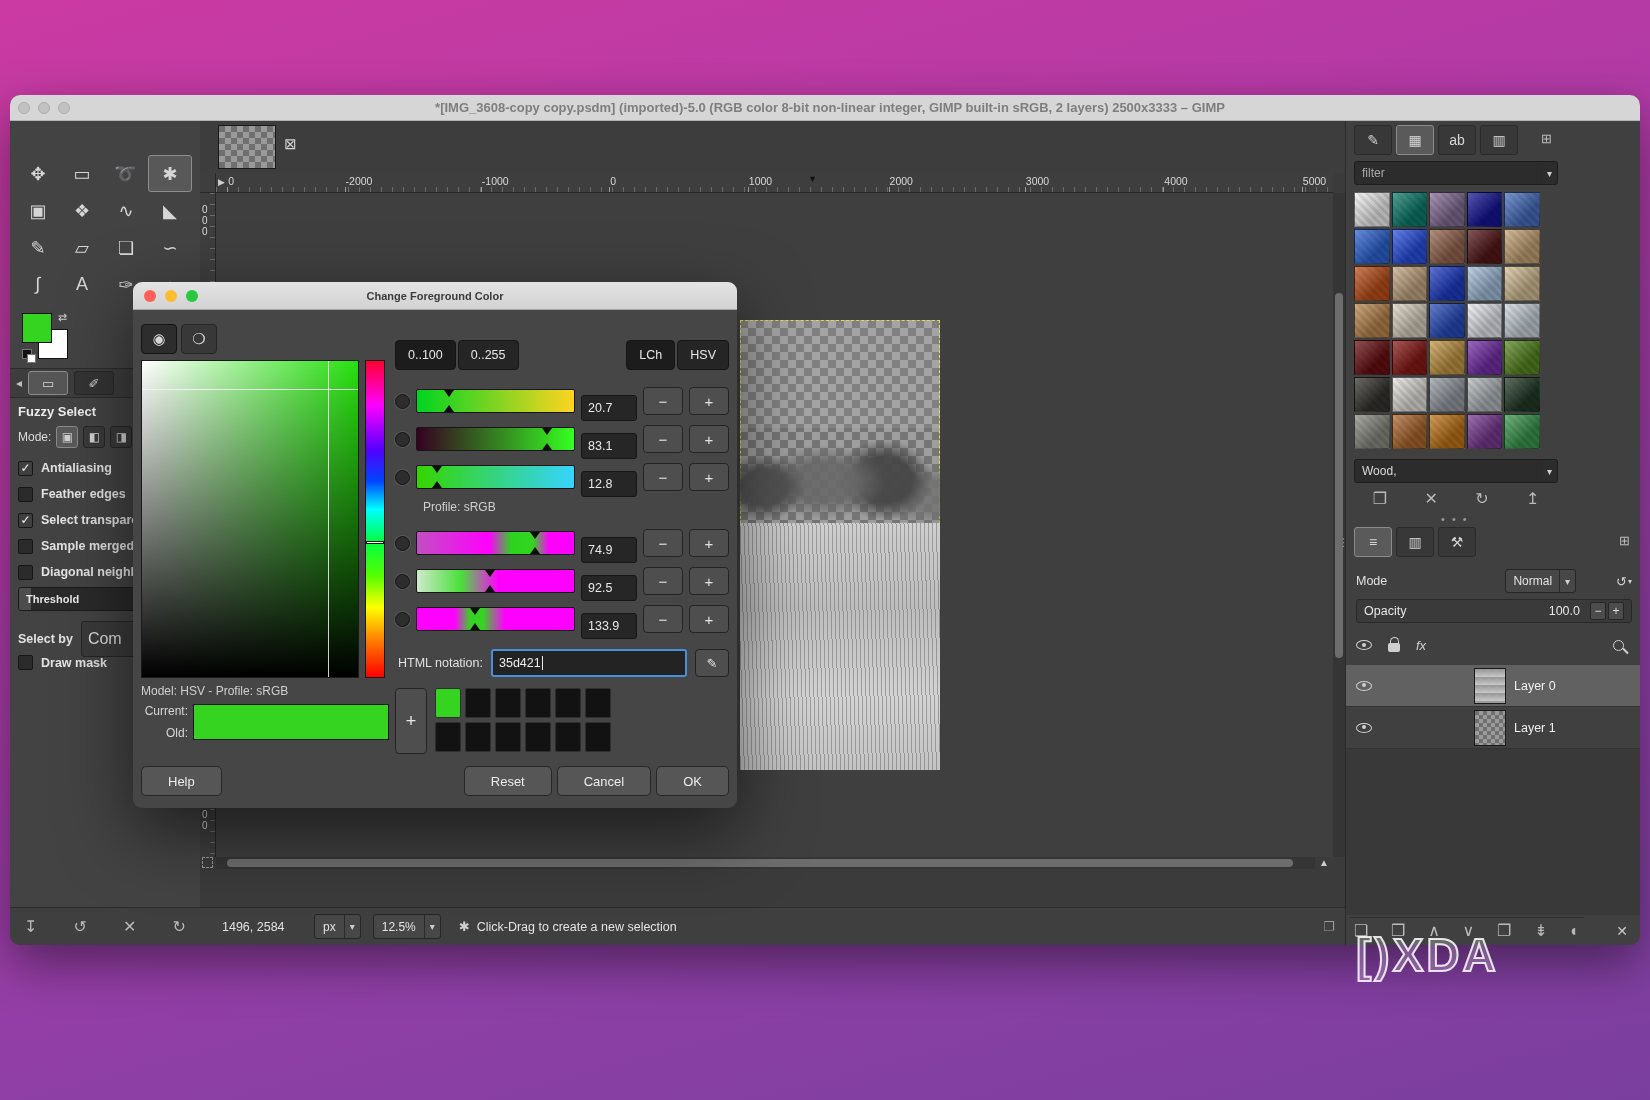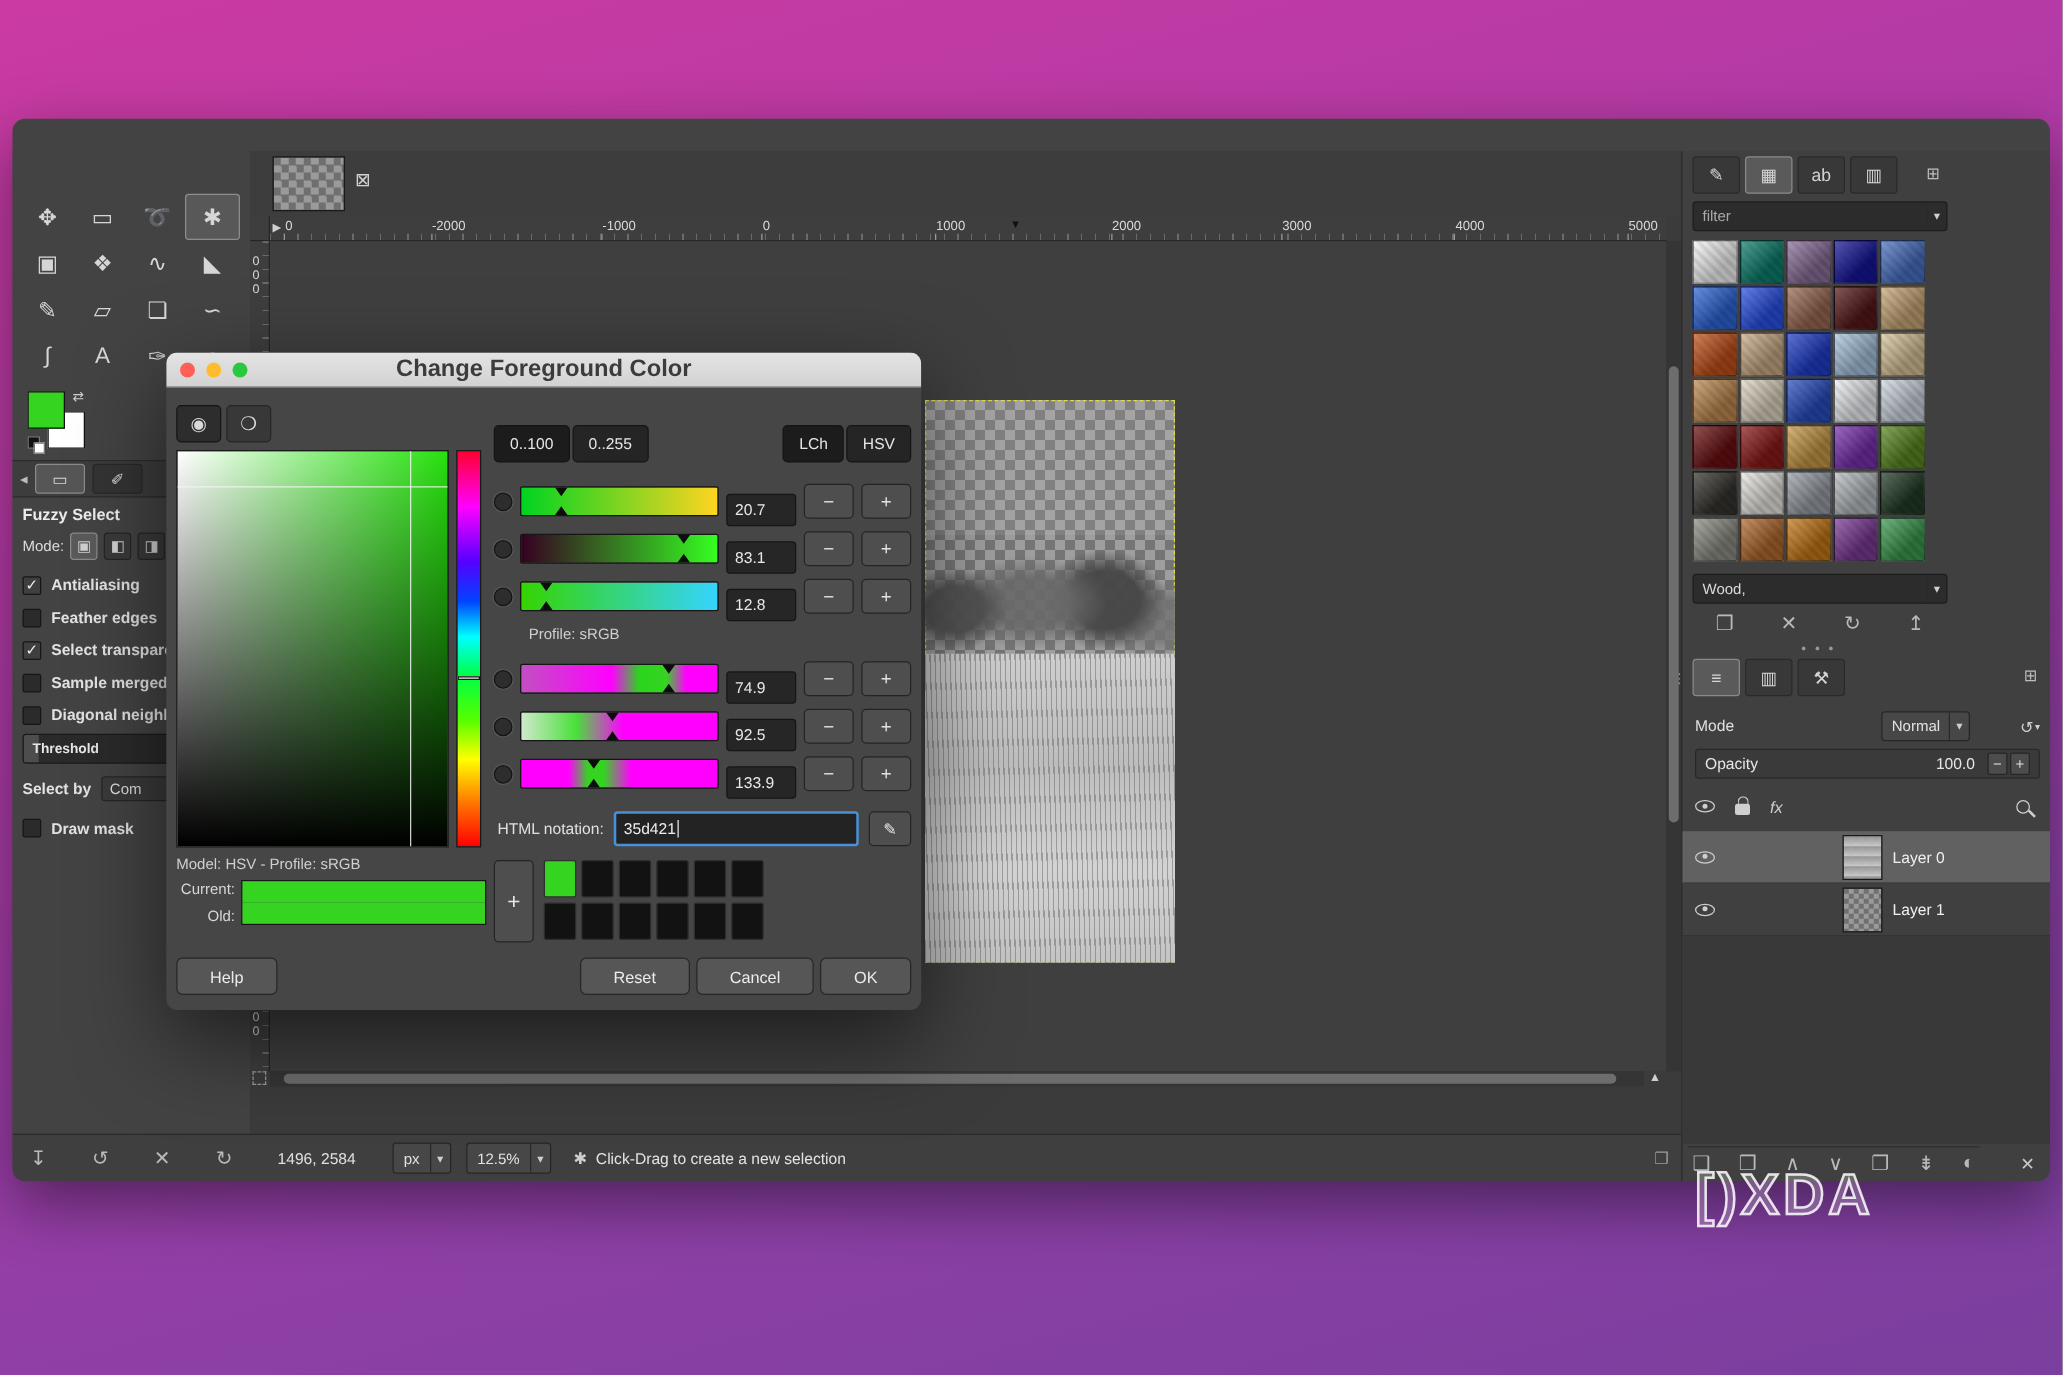--- a/index.html
+++ b/index.html
@@ -44,21 +44,21 @@
   .opt-row{display:flex;align-items:center;gap:8px;height:26px;}
   .cb{width:15px;height:15px;background:#2b2b2b;border:1px solid #161616;border-radius:2px;color:#f0f0f0;font-size:12px;line-height:13px;text-align:center;}
   .cb.on{background:#3f3f3f;}
   .opt-label{font-size:12.5px;font-weight:bold;color:#e2e2e2;white-space:nowrap;}
   .threshold-bar{position:absolute;left:8px;top:466px;width:176px;height:24px;background:#2a2a2a;border:1px solid #1b1b1b;border-radius:3px;display:flex;align-items:center;padding:0 7px;overflow:hidden;}
   .threshold-fill{position:absolute;left:0;top:0;bottom:0;width:7%;background:#4d4d4d;}
   .threshold-label{position:relative;font-size:11px;font-weight:bold;color:#e6e6e6;flex:1;}
   .threshold-value{position:relative;font-size:12px;color:#e6e6e6;}
   .selectby-row{position:absolute;left:8px;top:500px;display:flex;align-items:center;gap:8px;}
   .selectby-label{font-size:12.5px;font-weight:bold;color:#e2e2e2;}
-  .selectby-dd{width:70px;height:20px;background:#3a3a3a;border:1px solid #262626;border-radius:3px;color:#dcdcdc;font-size:12px;display:flex;align-items:center;padding:0 6px;}
+  .selectby-dd{width:70px;height:36px;background:#3a3a3a;border:1px solid #262626;border-radius:3px;color:#dcdcdc;font-size:16px;display:flex;align-items:center;padding:0 6px;}
   .drawmask-row{position:absolute;left:8px;top:534px;display:flex;align-items:center;gap:8px;}
 
   
   .canvas-area{position:absolute;left:190px;top:26px;width:1145px;bottom:38px;background:#3b3b3b;}
   .tabstrip{position:absolute;left:0;top:0;right:0;height:52px;background:#3d3d3d;}
   .image-tab-thumb{position:absolute;left:18px;top:4px;width:58px;height:44px;border:1px solid #191919;
     background-image:conic-gradient(#9a9a9a 25%,#6f6f6f 0 50%,#9a9a9a 0 75%,#6f6f6f 0);background-size:12px 12px;}
   .image-tab-close{position:absolute;left:84px;top:14px;color:#d2d2d2;font-size:15px;}
   .hruler{position:absolute;left:16px;top:52px;right:12px;height:20px;background:#3e3e3e;border-bottom:1px solid #262626;overflow:hidden;}
   .hruler::before{content:"";position:absolute;left:0;right:0;bottom:0;height:5px;
@@ -157,21 +157,21 @@
   .rp-del{position:absolute;right:8px;bottom:4px;color:#c9c9c9;font-size:14px;}
 
   
   .dialog{position:absolute;left:133px;top:282px;width:604px;height:526px;z-index:20;
     border-radius:9px;overflow:hidden;box-shadow:0 24px 70px rgba(0,0,0,.55);background:#464646;}
   .dlg-titlebar{position:absolute;left:0;top:0;right:0;height:28px;background:linear-gradient(#e4e4e4,#d2d2d2);border-bottom:1px solid #a8a8a8;display:flex;align-items:center;}
   .dlg-dot{width:12px;height:12px;border-radius:50%;margin-left:9px;}
   .dot-red{background:#ff5f57;margin-left:11px;}
   .dot-yellow{background:#febc2e;}
   .dot-green{background:#28c840;}
-  .dlg-title{position:absolute;left:0;right:0;text-align:center;font-size:19px;font-weight:bold;color:#3c3c3c;pointer-events:none;}
+  .dlg-title{position:absolute;left:0;right:0;text-align:center;font-size:11px;font-weight:bold;color:#3c3c3c;pointer-events:none;}
   .dlg-body{position:absolute;left:0;top:28px;right:0;bottom:0;}
   .dlg-left{position:absolute;left:8px;top:14px;width:248px;}
   .dlg-tabs{display:flex;gap:4px;height:30px;margin-bottom:6px;}
   .dlg-tab{width:36px;height:30px;display:flex;align-items:center;justify-content:center;font-size:15px;color:#d8d8d8;background:#383838;border:1px solid #262626;border-radius:4px;}
   .dlg-tab.sel{background:#2d2d2d;border-color:#141414;}
   .picker-row{display:flex;gap:6px;}
   .color-square{width:218px;height:318px;position:relative;border:1px solid #1a1a1a;
     background:linear-gradient(to top,#000,rgba(0,0,0,0)),linear-gradient(to right,#fff,#27e00e);}
   .cross-v{position:absolute;top:0;bottom:0;left:86%;width:1px;background:rgba(245,245,245,.85);}
   .cross-h{position:absolute;left:0;right:0;top:9%;height:1px;background:rgba(245,245,245,.85);}
@@ -214,20 +214,26 @@
   .watermark{position:absolute;left:1356px;top:928px;z-index:40;font-size:46px;font-weight:bold;
     letter-spacing:3px;color:rgba(255,255,255,.22);-webkit-text-stroke:2px rgba(255,255,255,.85);}
 </style>
 </head>
 <body>
 
 <div class="desktop">
 
   <div class="gimp-window">
 
+    <div class="titlebar">
+      <span class="tl-dot"></span>
+      <span class="tl-dot"></span>
+      <span class="tl-dot"></span>
+      <div class="win-title">*[IMG_3608-copy copy.psdm] (imported)-5.0 (RGB color 8-bit non-linear integer, GIMP built-in sRGB, 2 layers) 2500x3333 – GIMP</div>
+    </div>
 
     <aside class="toolbox">
       <div id="tool-grid">
           <div class="tool">✥</div>
           <div class="tool">▭</div>
           <div class="tool">➰</div>
           <div class="tool sel">✱</div>
           <div class="tool">▣</div>
           <div class="tool">❖</div>
           <div class="tool">∿</div>

